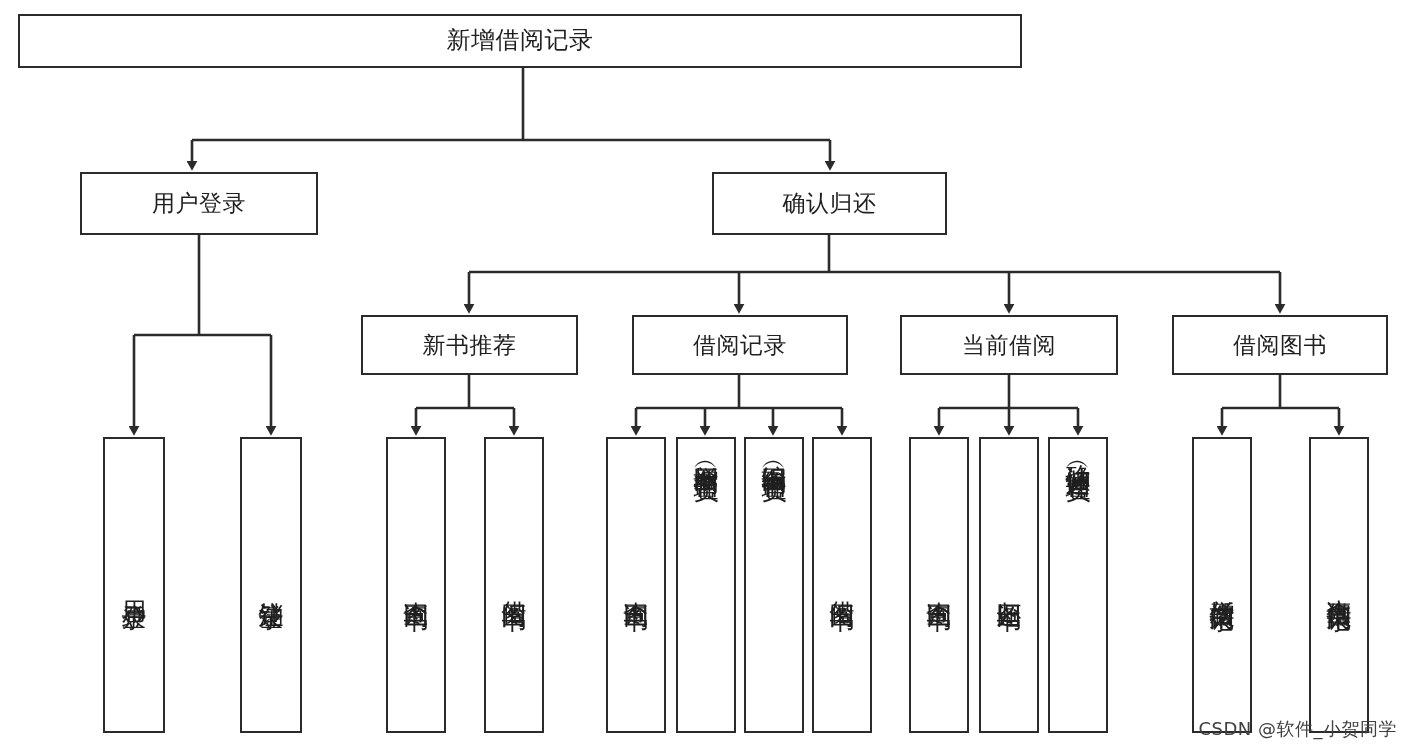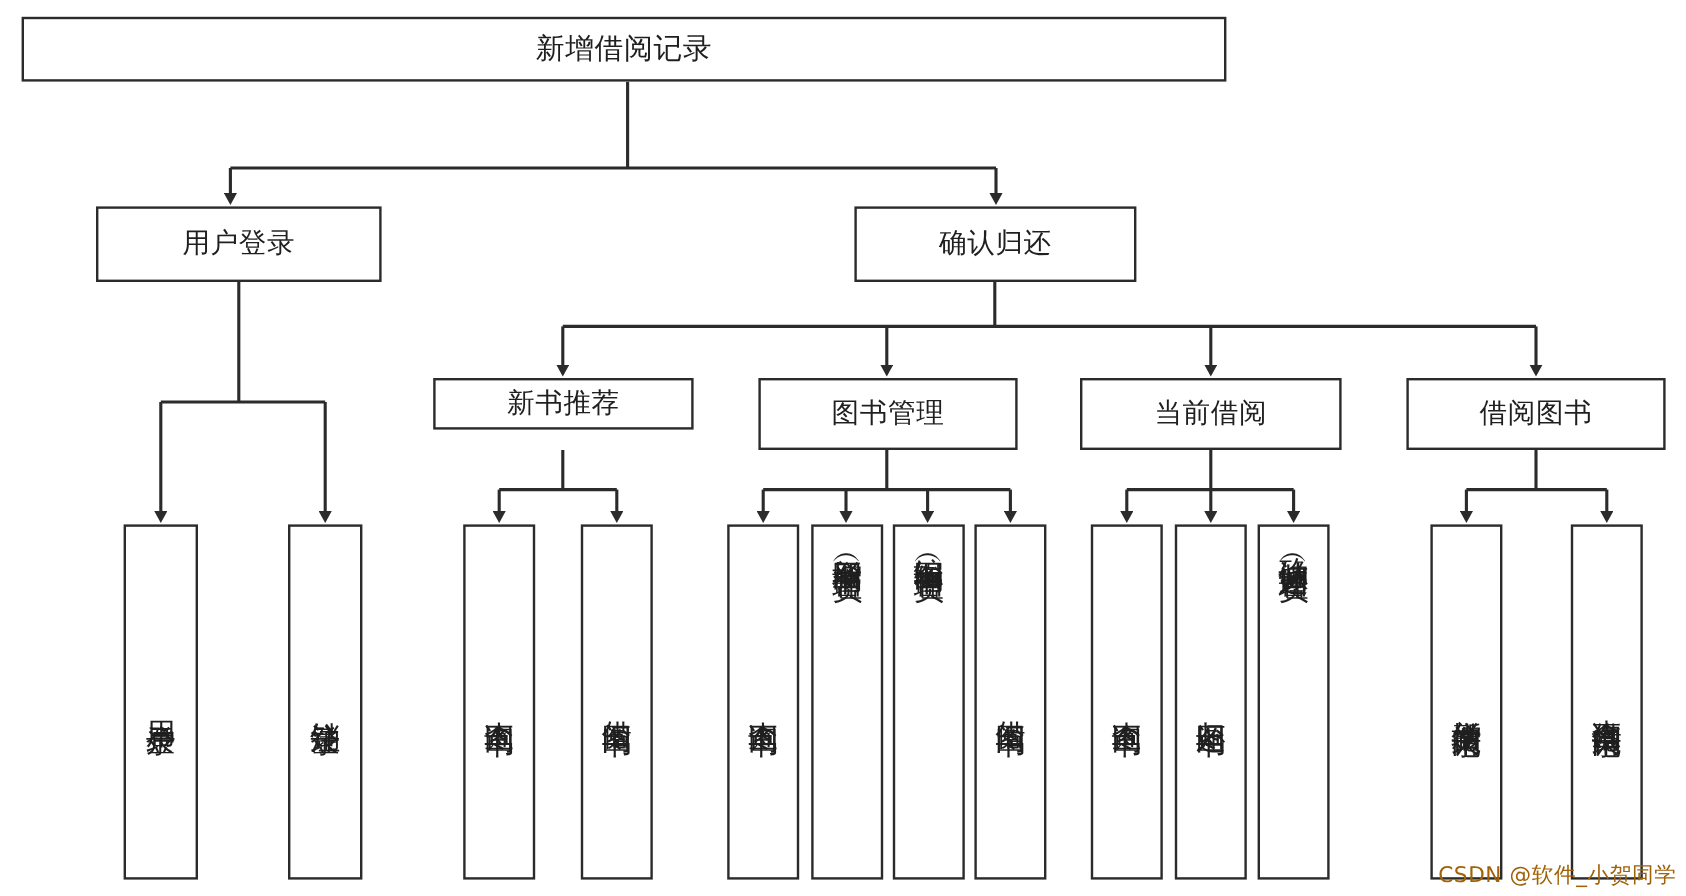--- a/index.html
+++ b/index.html
@@ -67,21 +67,21 @@
   }
   .node.vert.centered {
     align-items: center;
     padding-top: 0;
   }
   #watermark {
     position: absolute;
     right: 8px;
     bottom: 6px;
     font-size: 18px;
-    color: #a16207;
+    color: #404040;
     letter-spacing: 0.5px;
     white-space: nowrap;
     z-index: 3;
     font-family: "DejaVu Sans", "Liberation Sans", sans-serif;
   }
 </style>
 </head>
 <body>
 
 <div id="diagram-root">
@@ -140,25 +140,25 @@
     <span class="node-label">新增借阅记录</span>
   </div>
 
   <div class="node horiz" style="left:80px; top:172px; width:238px; height:63px;">
     <span class="node-label">用户登录</span>
   </div>
   <div class="node horiz" style="left:712px; top:172px; width:235px; height:63px;">
     <span class="node-label">确认归还</span>
   </div>
 
-  <div class="node horiz" style="left:361px; top:315px; width:217px; height:43px;">
+  <div class="node horiz" style="left:361px; top:315px; width:217px; height:60px;">
     <span class="node-label">新书推荐</span>
   </div>
   <div class="node horiz" style="left:632px; top:315px; width:216px; height:60px;">
-    <span class="node-label">图书管理</span>
+    <span class="node-label">借阅记录</span>
   </div>
   <div class="node horiz" style="left:900px; top:315px; width:218px; height:60px;">
     <span class="node-label">当前借阅</span>
   </div>
   <div class="node horiz" style="left:1172px; top:315px; width:216px; height:60px;">
     <span class="node-label">借阅图书</span>
   </div>
 
   <div class="node vert centered" style="left:103px; top:437px; width:62px; height:296px;">
     <span class="node-label">用户登录</span>

